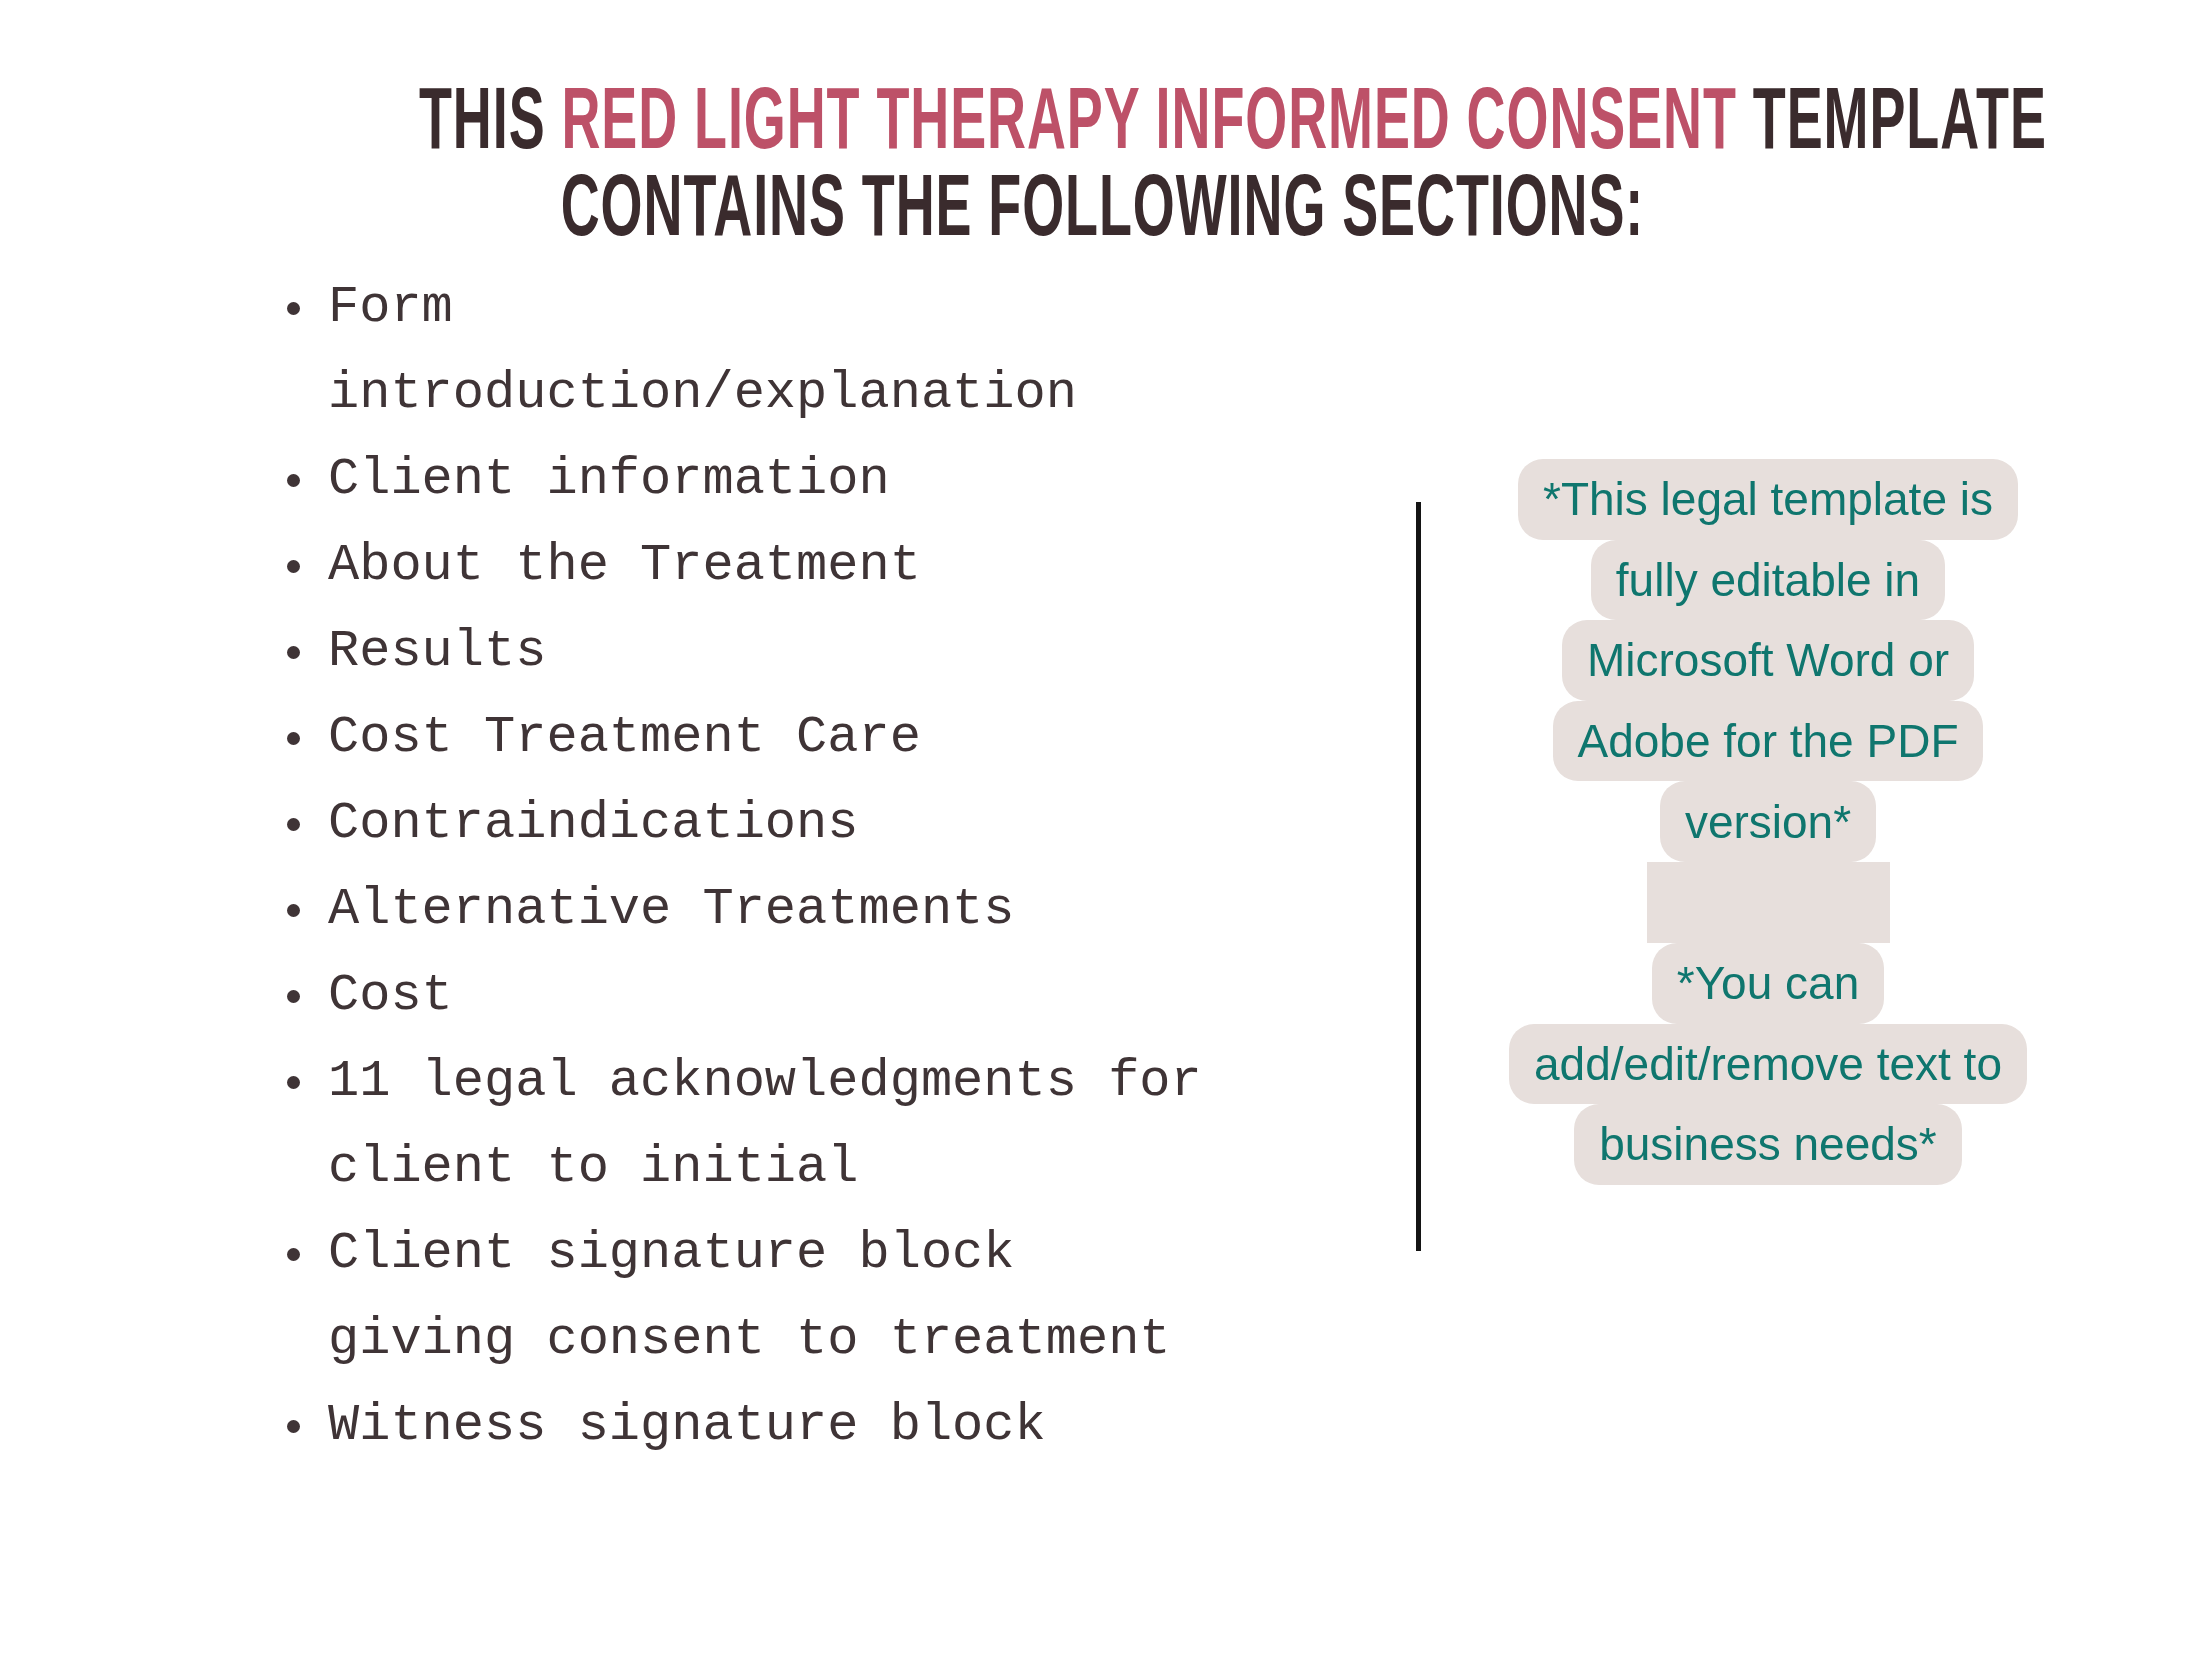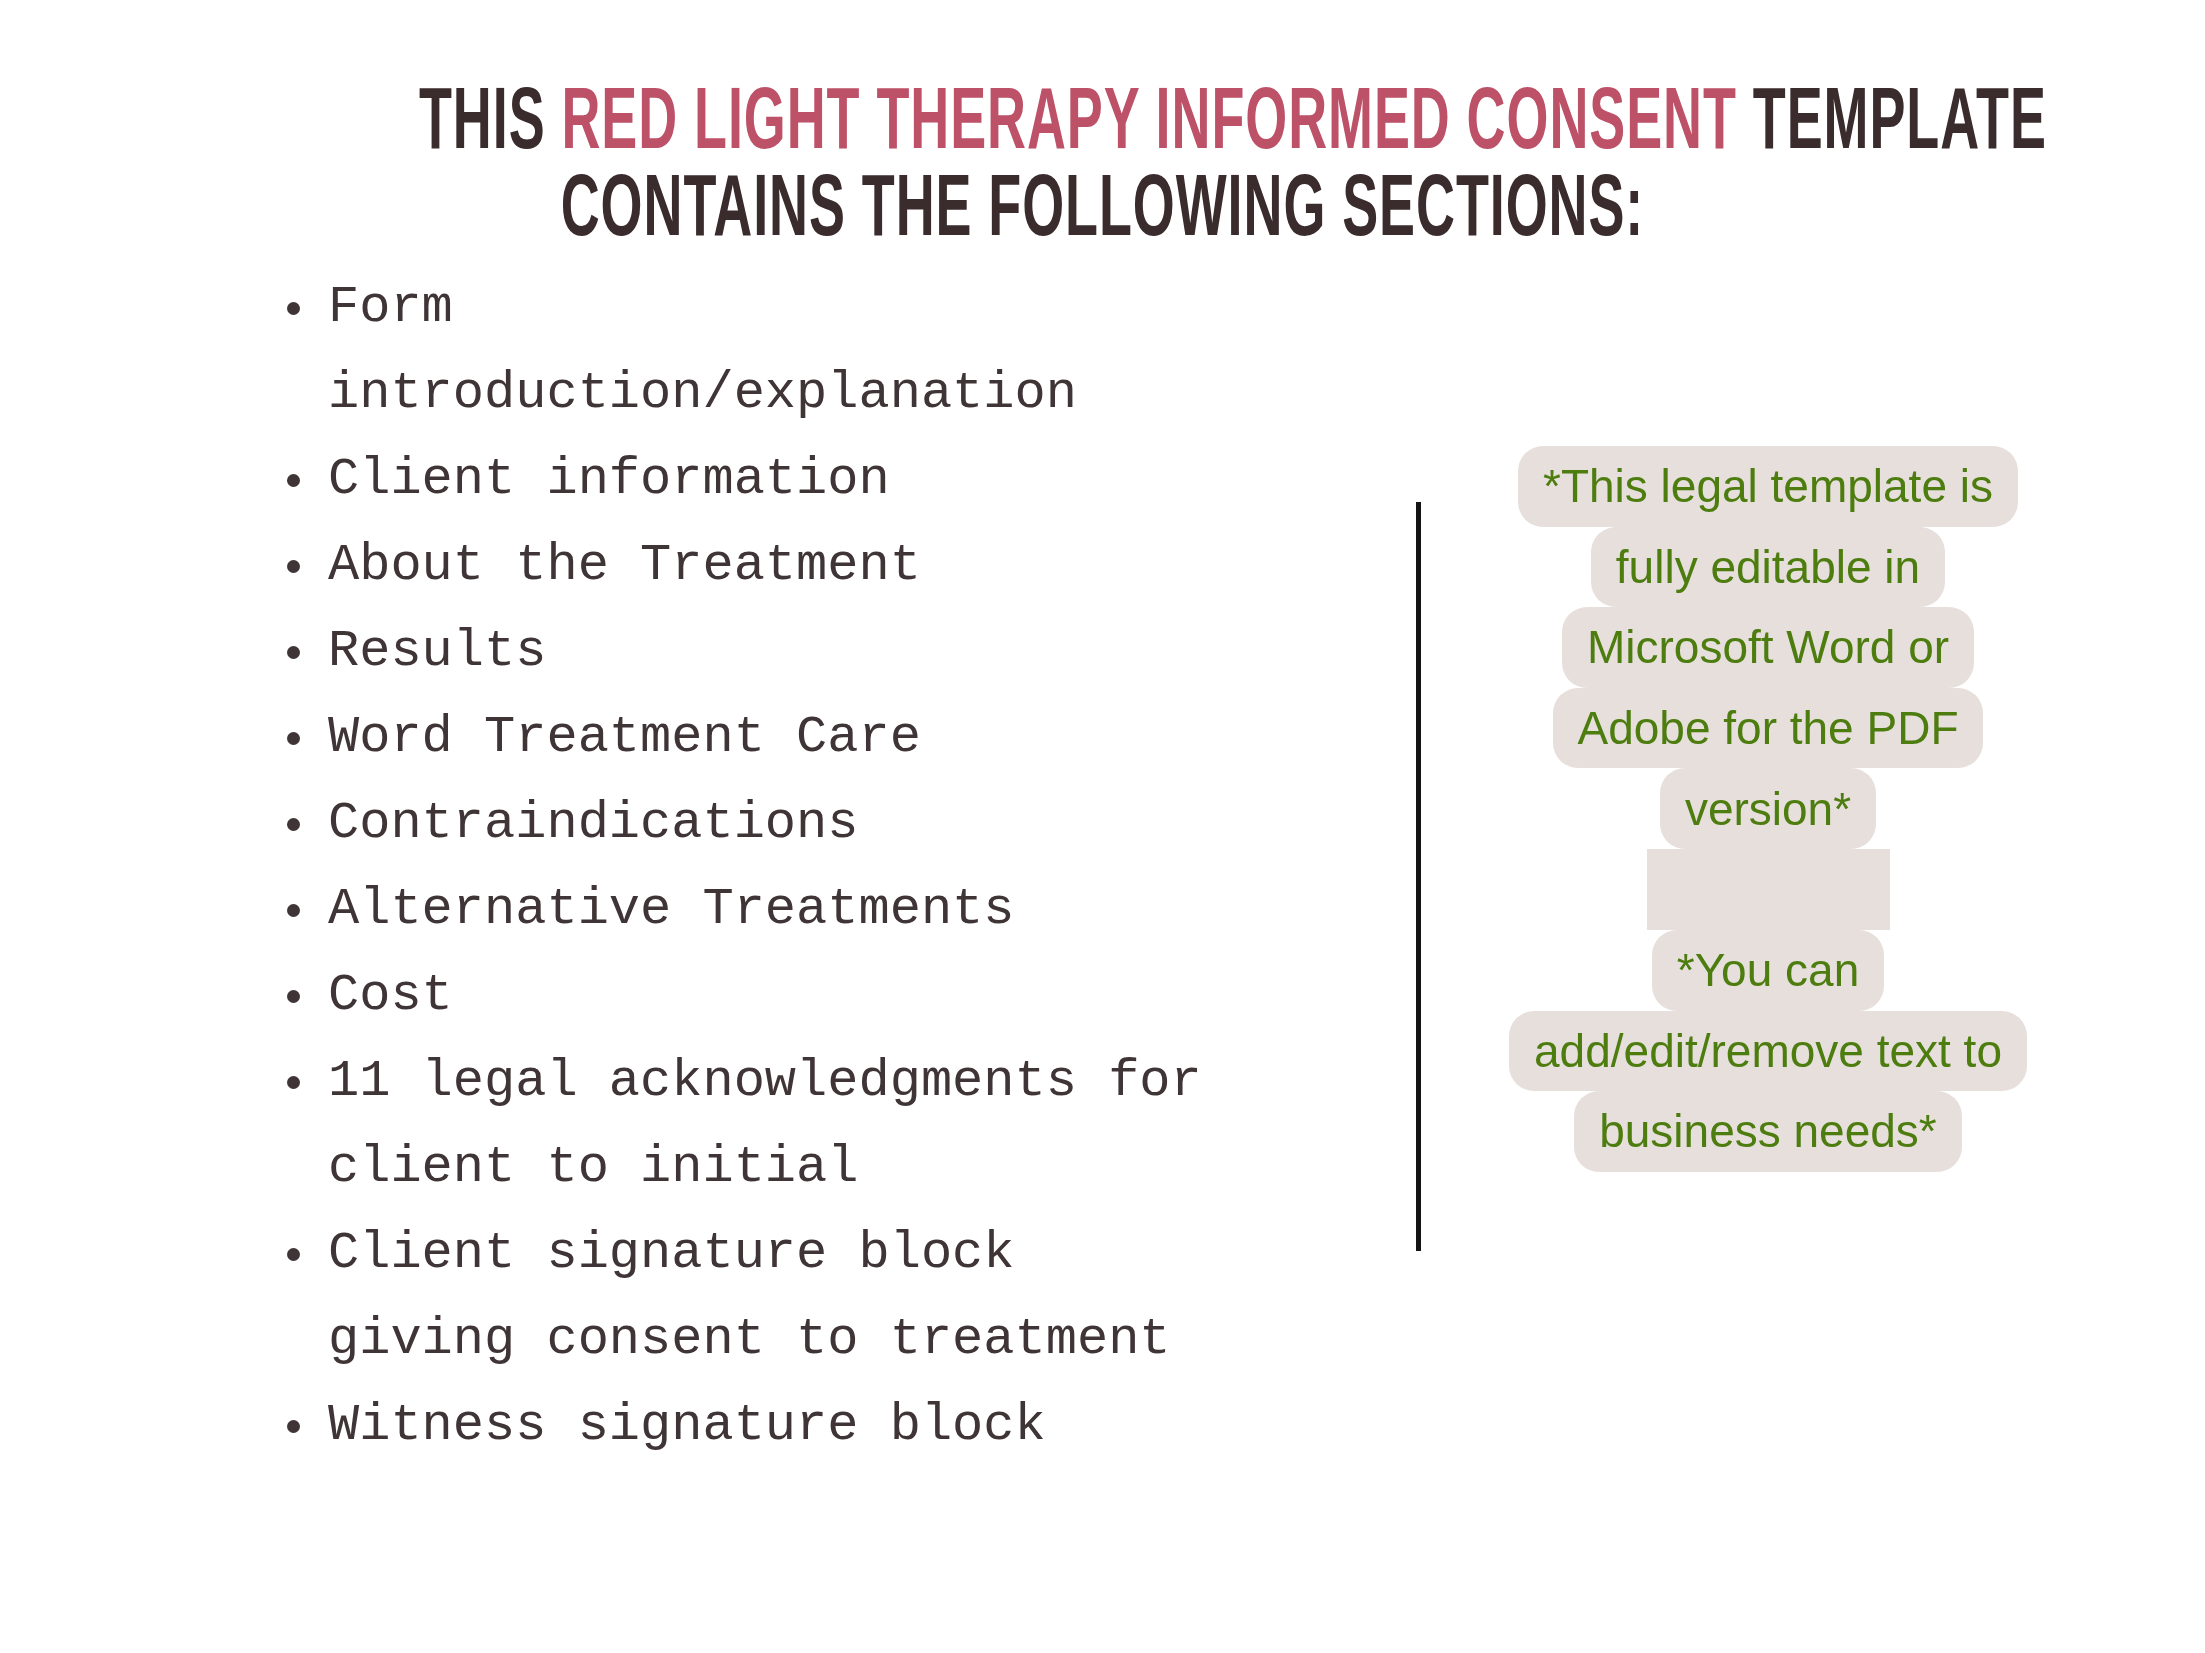--- a/index.html
+++ b/index.html
@@ -65,23 +65,23 @@
     top: 502px;
     width: 5.1px;
     height: 749px;
     background: #141414;
   }
 
   
   .note {
     position: absolute;
     left: 1441px;
-    top: 446px;
+    top: 459px;
     width: 654px;
-    color: #4d7c0f;
+    color: #0f766e;
     font-size: 46px;
   }
   .note-line {
     display: table;
     margin: 0 auto;
     background: #e7dfdc;
     border-radius: 25px;
     padding: 10.3px 25px;
     line-height: 60px;
     white-space: nowrap;
@@ -101,21 +101,21 @@
   <div class="title-wrap">
     <div><span>THIS </span><span class="title-red">RED LIGHT THERAPY INFORMED CONSENT</span><span> TEMPLATE</span></div>
     <div>CONTAINS THE FOLLOWING SECTIONS:</div>
   </div>
 
   <ul class="sections">
     <li><span class="bullet"></span><span>Form introduction/explanation</span></li>
     <li><span class="bullet"></span><span>Client information</span></li>
     <li><span class="bullet"></span><span>About the Treatment</span></li>
     <li><span class="bullet"></span><span>Results</span></li>
-    <li><span class="bullet"></span><span>Word Treatment Care</span></li>
+    <li><span class="bullet"></span><span>Cost Treatment Care</span></li>
     <li><span class="bullet"></span><span>Contraindications</span></li>
     <li><span class="bullet"></span><span>Alternative Treatments</span></li>
     <li><span class="bullet"></span><span>Cost</span></li>
     <li><span class="bullet"></span><span>11 legal acknowledgments for client to initial</span></li>
     <li><span class="bullet"></span><span>Client signature block giving consent to treatment</span></li>
     <li><span class="bullet"></span><span>Witness signature block</span></li>
   </ul>
 
   <div class="divider"></div>
 

